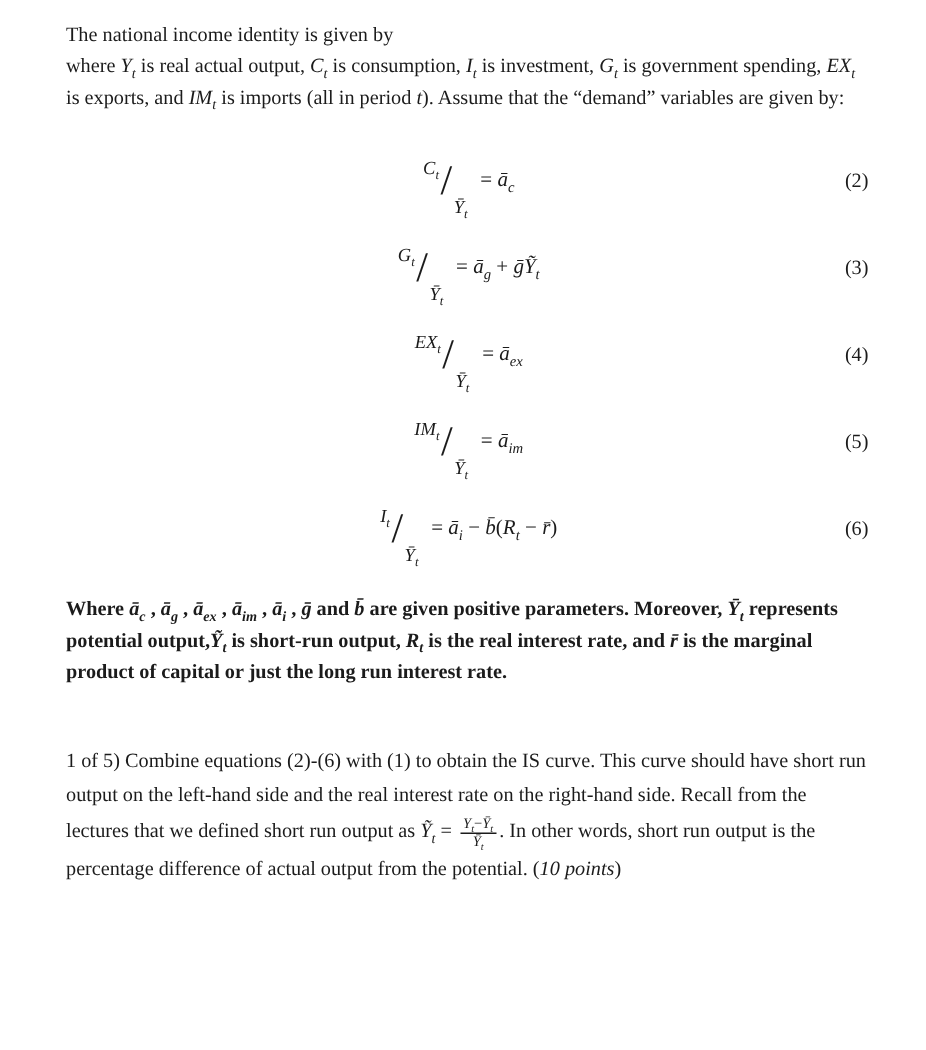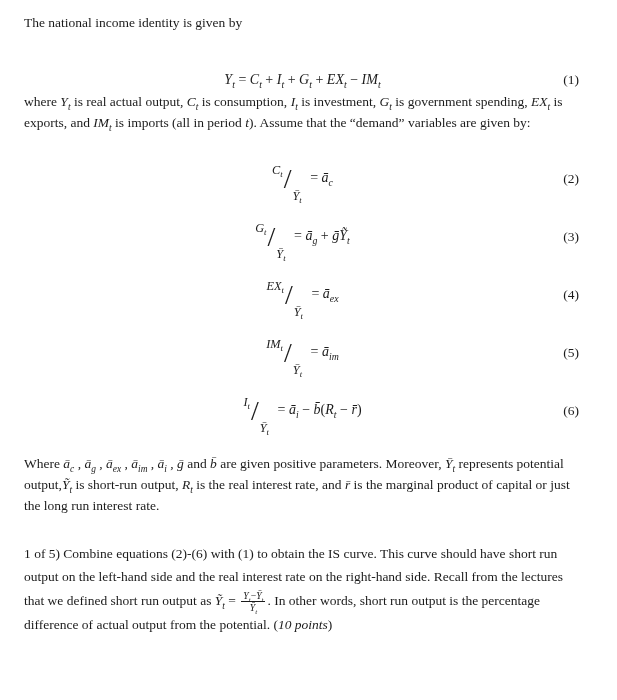--- a/index.html
+++ b/index.html
@@ -7,21 +7,21 @@
 
   .page {
     width: 617px;
     height: 700px;
     overflow: hidden;
     background: #ffffff;
     color: #1b1b1b;
     font-family: "Liberation Serif", "DejaVu Serif", serif;
     font-size: 13.5px;
     line-height: 1.55;
-    padding: 13px 36px 0 24px;
+    padding: 13px 36px 0 44px;
   }
 
   .body-text { margin: 0; }
   sub { font-size: 0.7em; line-height: 0; }
 
   
   .eq-row {
     position: relative;
     display: flex;
     justify-content: center;
@@ -41,46 +41,42 @@
   .eq-frac.first { margin-top: 22px; }
 
   
   .sfrac { display: inline-flex; align-items: center; }
   .sfrac .num  { display: inline-block; font-size: 0.88em; transform: translateY(-0.65em); }
   .sfrac .slash{ font-size: 2em; line-height: 0.9; padding: 0 1px; font-style: normal; }
   .sfrac .den  { display: inline-block; font-size: 0.88em; transform: translateY(0.55em); margin-top: 22px; }
   .rhs { margin-left: 5px; text-align: right; }
 
   .para-variables  { }
-  .para-parameters { margin-top: 20px; }
-  .question        { margin-top: 25px; line-height: 1.75; }
+  .para-parameters { margin-top: 20px; font-weight: bold; }
+  .question        { margin-top: 36px; line-height: 1.75; }
 
   
   .vfrac {
     display: inline-block;
     vertical-align: -0.65em;
     text-align: center;
     font-size: 0.72em;
     line-height: 1.15;
     margin: 0 2px;
   }
   .vfrac .vnum { display: block; border-bottom: 1px solid #1b1b1b; padding: 0 2px; }
   .vfrac .vden { display: block; }
 </style>
 </head>
 <body>
 
 <div class="page">
 
   <p class="body-text">The national income identity is given by</p>
 
-  <div class="eq-row eq-simple">
-    <span class="eq-formula"><i>Y<sub>t</sub></i> = <i>C<sub>t</sub></i> + <i>I<sub>t</sub></i> + <i>G<sub>t</sub></i> + <i>EX<sub>t</sub></i> − <i>IM<sub>t</sub></i></span>
-    <span class="eq-number">(1)</span>
-  </div>
 
   <p class="body-text para-variables">where <i>Y<sub>t</sub></i> is real actual output, <i>C<sub>t</sub></i> is consumption, <i>I<sub>t</sub></i> is investment, <i>G<sub>t</sub></i> is government spending, <i>EX<sub>t</sub></i> is exports, and <i>IM<sub>t</sub></i> is imports (all in period <i>t</i>). Assume that the “demand” variables are given by:</p>
 
   <div class="eq-row eq-frac first">
     <span class="eq-formula">
       <span class="sfrac">
         <span class="num"><i>C<sub>t</sub></i></span>
         <span class="slash">/</span>
         <span class="den"><i>Ȳ<sub>t</sub></i></span>
       </span>

